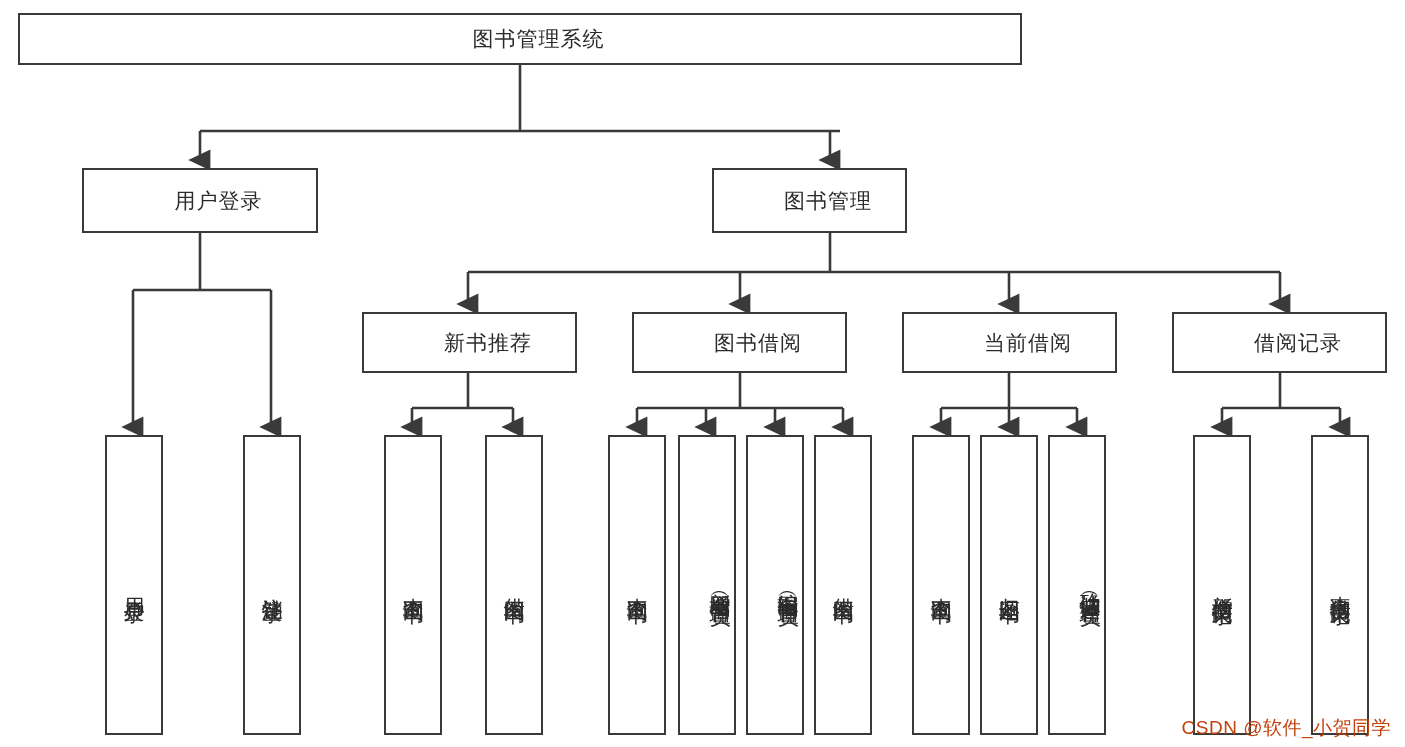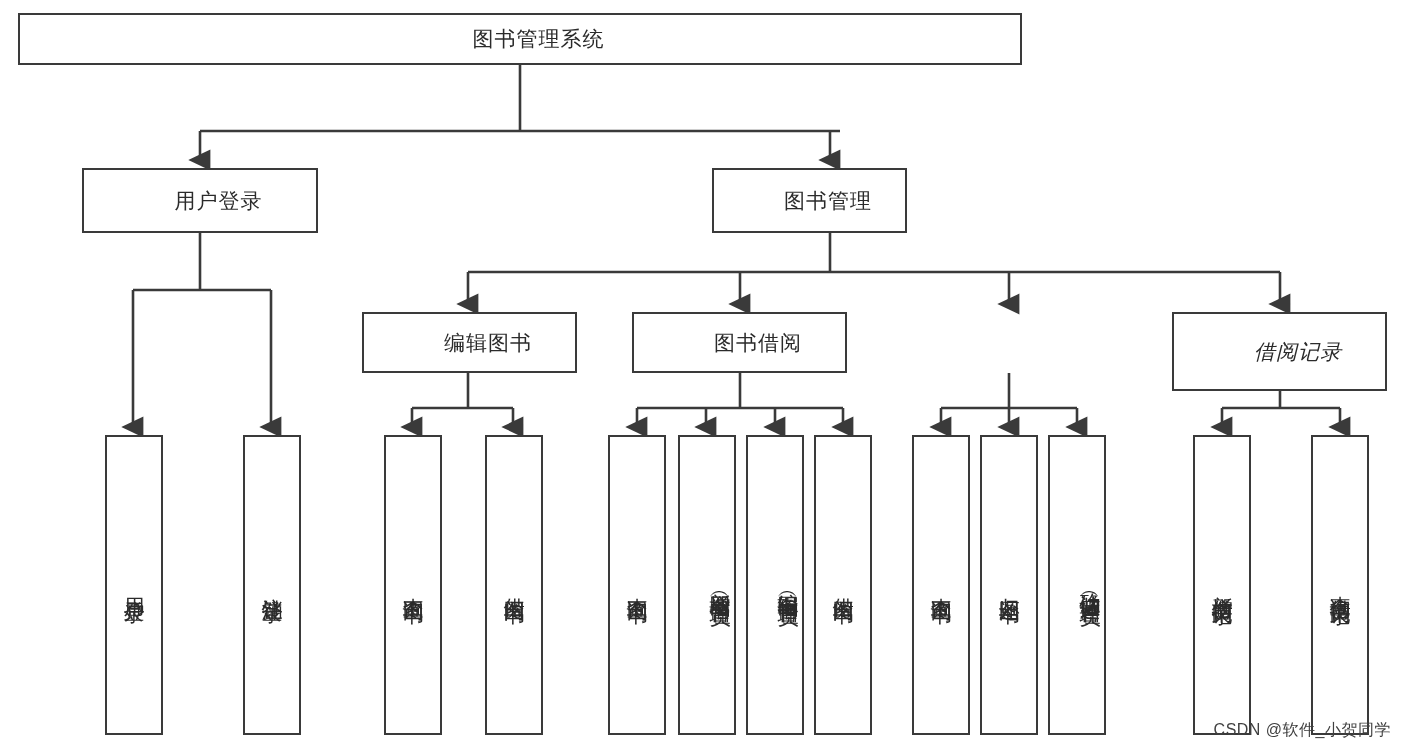--- a/index.html
+++ b/index.html
@@ -53,22 +53,22 @@
     left: 0;
     top: 0;
     width: 1405px;
     height: 747px;
     pointer-events: none;
   }
   .watermark {
     position: absolute;
     right: 14px;
     bottom: 6px;
-    font-size: 16px;
-    color: #404040;
+    font-size: 19px;
+    color: #c2410c;
     letter-spacing: 0.5px;
     white-space: nowrap;
     text-align: center;
   }
 </style>
 </head>
 <body>
 
 <div id="canvas">
 
@@ -127,26 +127,29 @@
   </div>
 
   <div class="node horiz" style="left:82px; top:168px; width:236px; height:65px;">
     <span>用户登录</span>
   </div>
   <div class="node horiz" style="left:712px; top:168px; width:195px; height:65px;">
     <span>图书管理</span>
   </div>
 
   <div class="node horiz" style="left:362px; top:312px; width:215px; height:61px;">
-    <span>编辑图书</span>
+    <span>新书推荐</span>
   </div>
   <div class="node horiz" style="left:632px; top:312px; width:215px; height:61px;text-align:right;">
     <span>图书借阅</span>
   </div>
-  <div class="node horiz" style="left:1172px; top:312px; width:215px; height:79px;font-style:italic;">
+  <div class="node horiz" style="left:902px; top:312px; width:215px; height:61px;">
+    <span>当前借阅</span>
+  </div>
+  <div class="node horiz" style="left:1172px; top:312px; width:215px; height:61px;">
     <span>借阅记录</span>
   </div>
 
   <div class="node vert" style="left:105px; top:435px; width:58px; height:300px;">
     <span class="vtext">用户登录</span>
   </div>
   <div class="node vert" style="left:243px; top:435px; width:58px; height:300px;">
     <span class="vtext">注销登录</span>
   </div>
 

